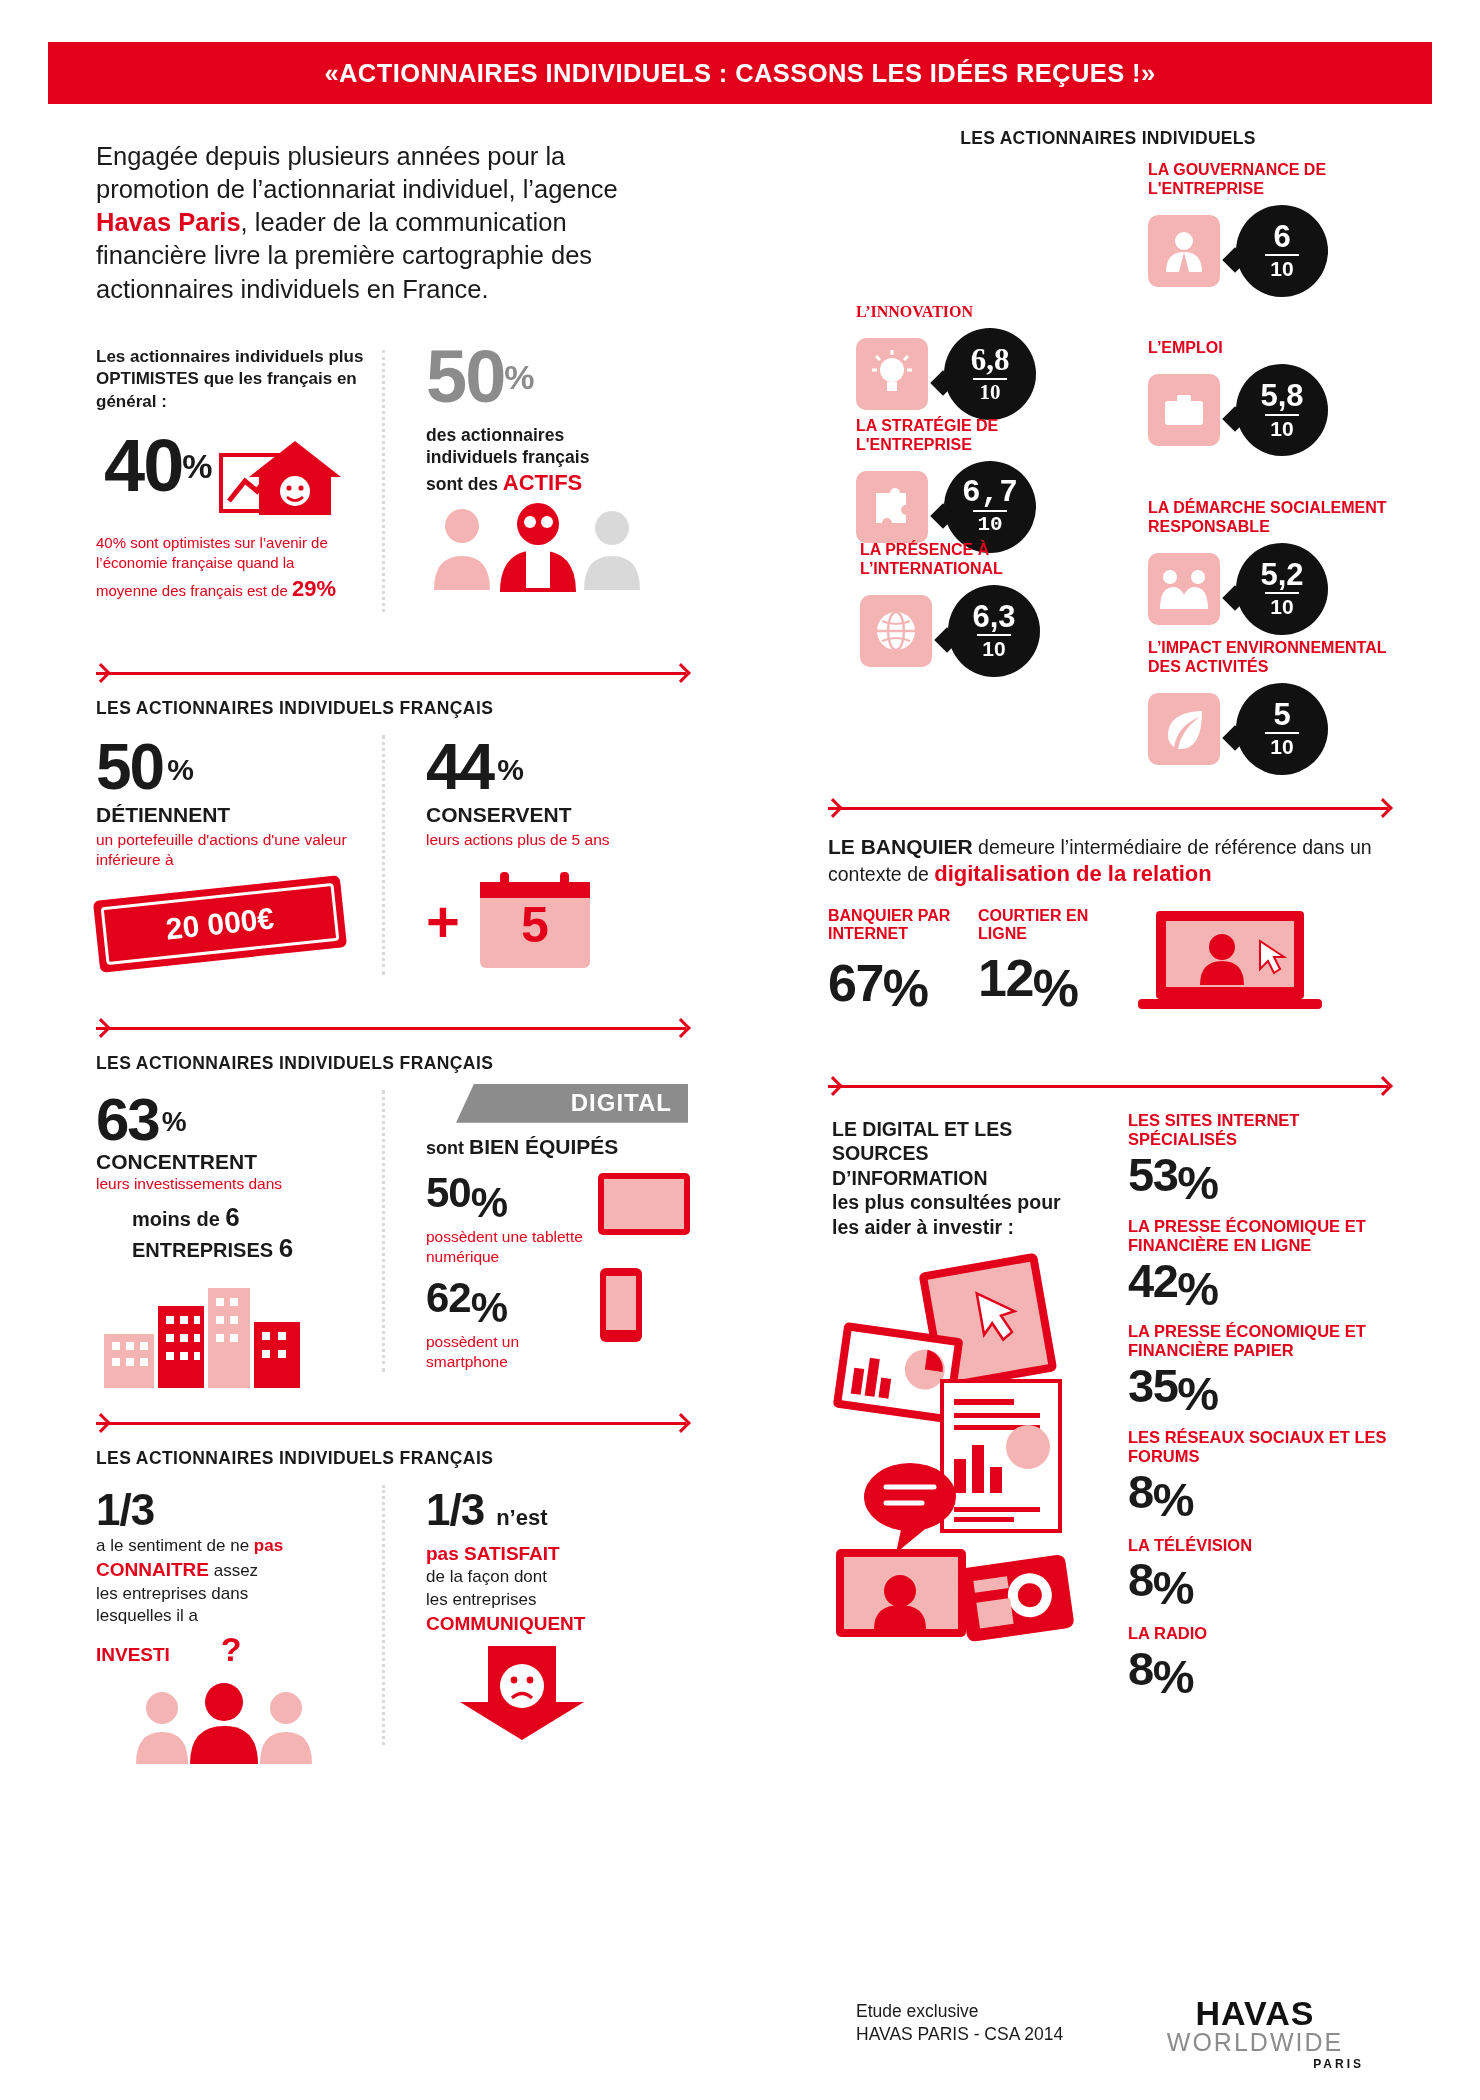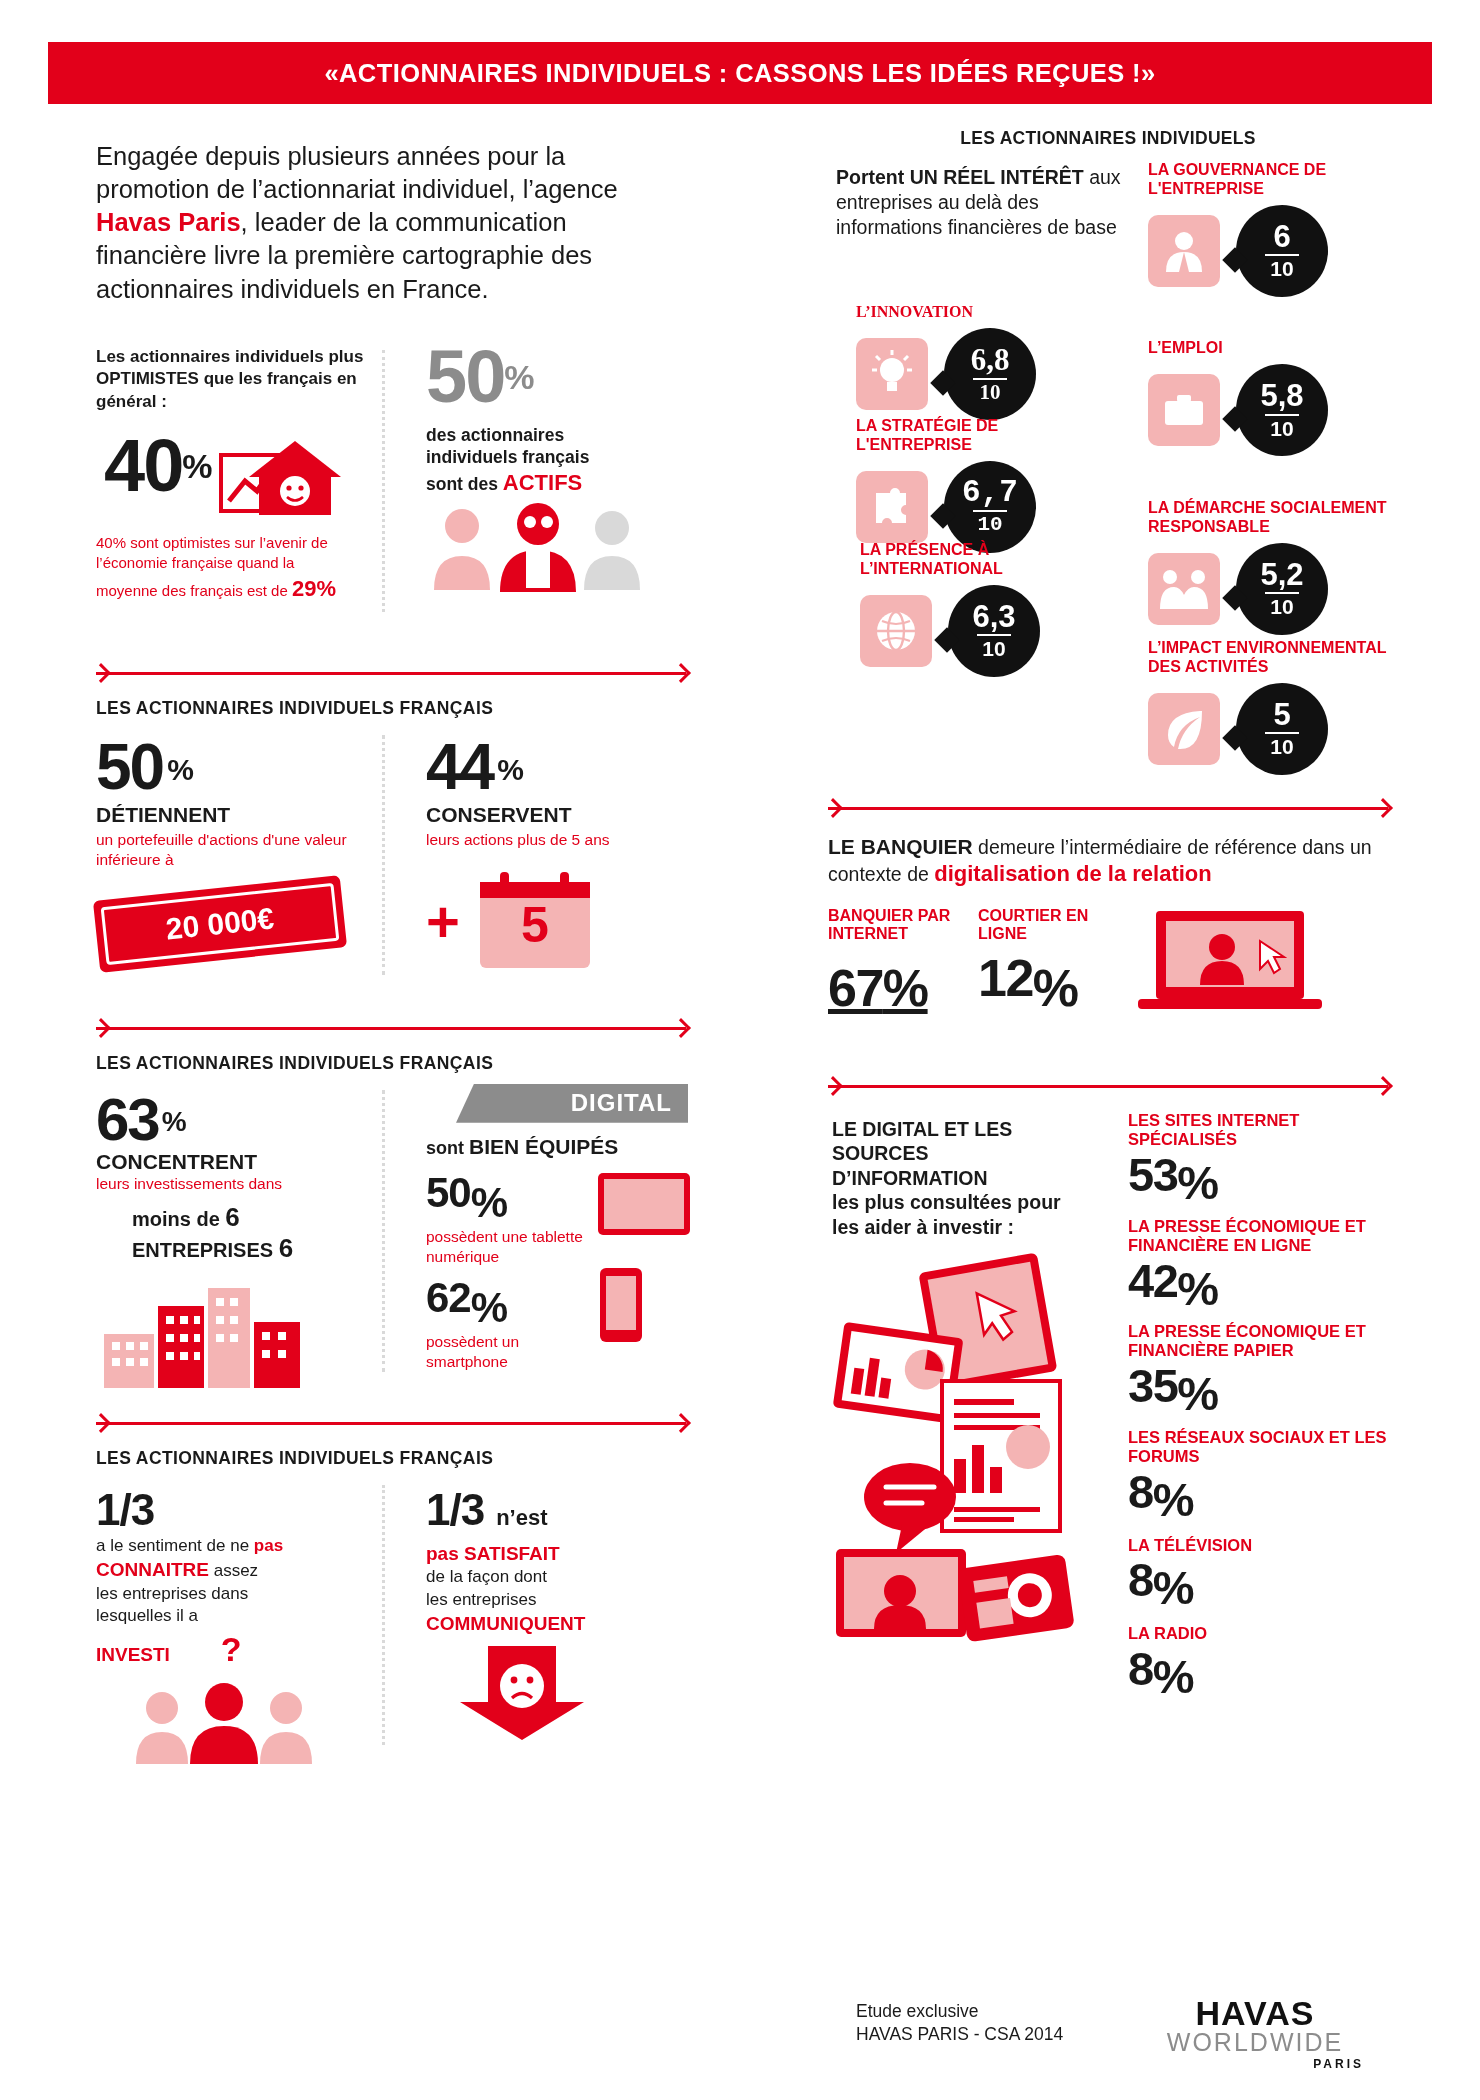--- a/index.html
+++ b/index.html
@@ -432,23 +432,20 @@
         </div>
       </div>
     </div>
   </div>
 
   <div class="col-right">
 
     <div class="r-title">LES ACTIONNAIRES INDIVIDUELS</div>
 
     <div style="position:relative; margin-top:12px; height:500px;">
-      <div class="r-lead" style="position:absolute; left:8px; top:4px; width:290px;">
-        <span>Portent UN RÉEL INTÉRÊT</span><span class="thin"> aux entreprises au delà des informations financières de base</span>
-      </div>
 
       <div style="position:absolute; left:320px; top:0; width:240px;">
         <div class="topic-label">LA GOUVERNANCE DE L'ENTREPRISE</div>
         <div style="display:flex; align-items:center; margin-top:6px;">
           <div class="icon-sq">
             <svg width="50" height="50" viewBox="0 0 50 50">
                 <circle cx="25" cy="15" r="9" fill="#fff"></circle>
                 <path d="M7 46 q0 -20 18 -20 q18 0 18 20 z" fill="#fff"></path>
                 <path d="M25 26 l5 20 h-10 z" fill="#f4b4b4"></path>
               </svg>
@@ -579,21 +576,21 @@
         <div class="chev-r"></div>
     </div>
 
     <div style="position:relative; height:220px;">
       <div class="bank-lead" style="width:550px;">
         <span style="font-size:21px;">LE BANQUIER</span><span style="font-weight:normal;"> demeure l’intermédiaire de référence dans un contexte de </span><span class="red">digitalisation de la relation</span>
       </div>
       <div style="display:flex; align-items:flex-start; margin-top:18px;">
         <div style="width:150px;">
           <div class="bank-k">BANQUIER PAR INTERNET</div>
-          <div style="display:flex; align-items:flex-end; margin-top:4px;text-decoration:underline;">
+          <div style="display:flex; align-items:center; margin-top:4px;">
             <span class="bank-n">67</span>
             <span class="bank-n p" style="margin-top:10px;">%</span>
           </div>
         </div>
         <div style="width:140px;">
           <div class="bank-k">COURTIER EN LIGNE</div>
           <div style="display:flex; align-items:flex-start; margin-top:4px;">
             <span class="bank-n">12</span>
             <span class="bank-n p" style="margin-top:10px;">%</span>
           </div>

